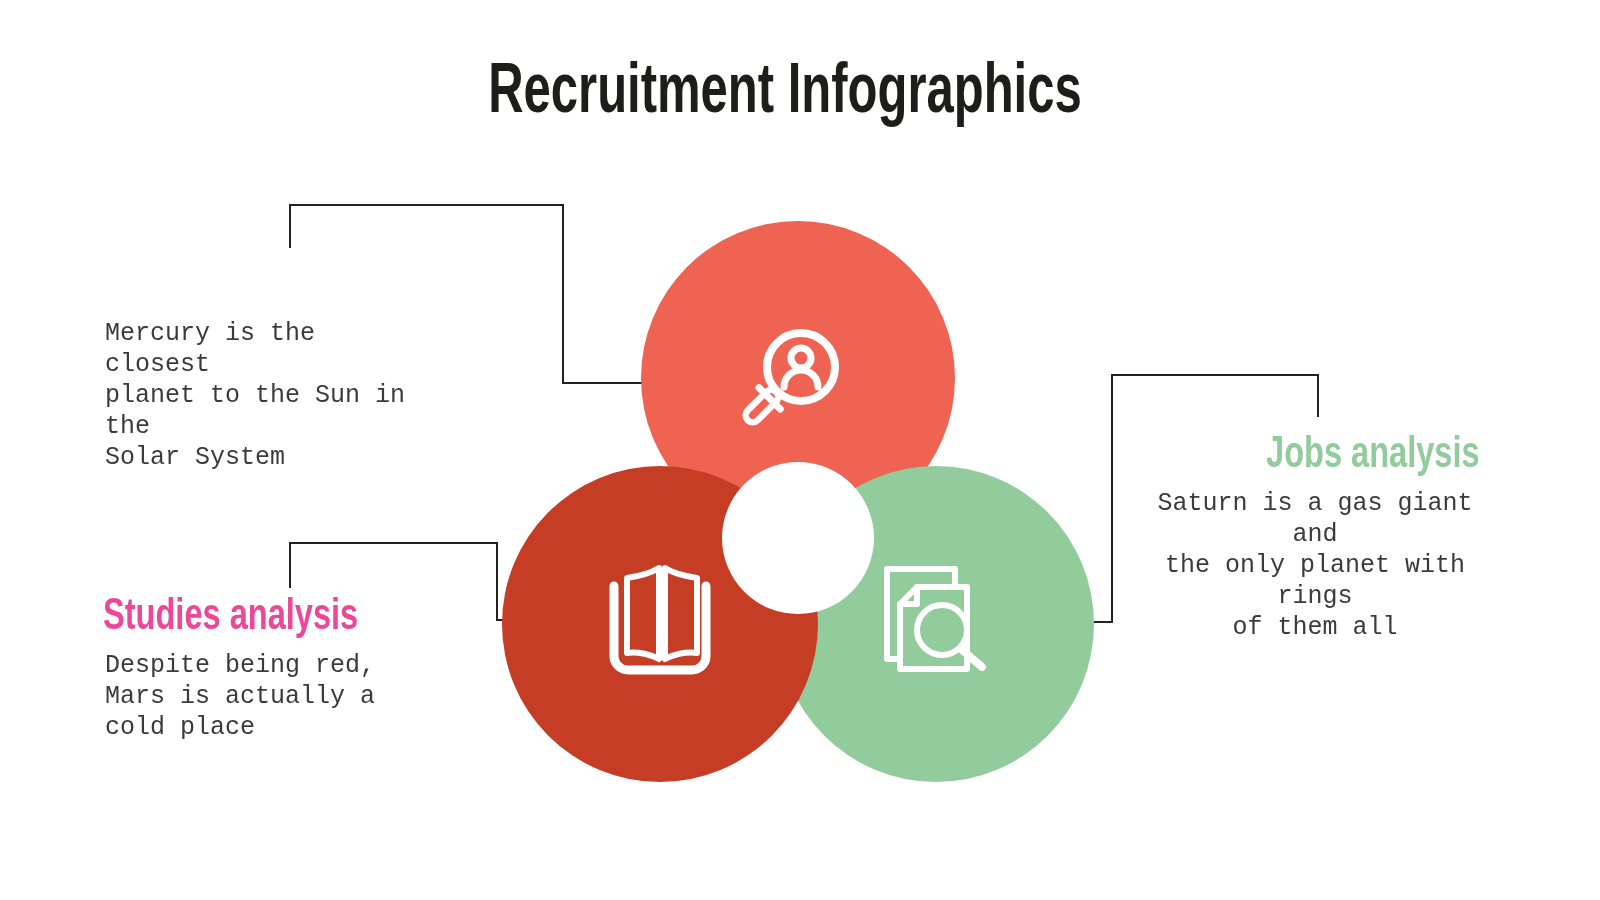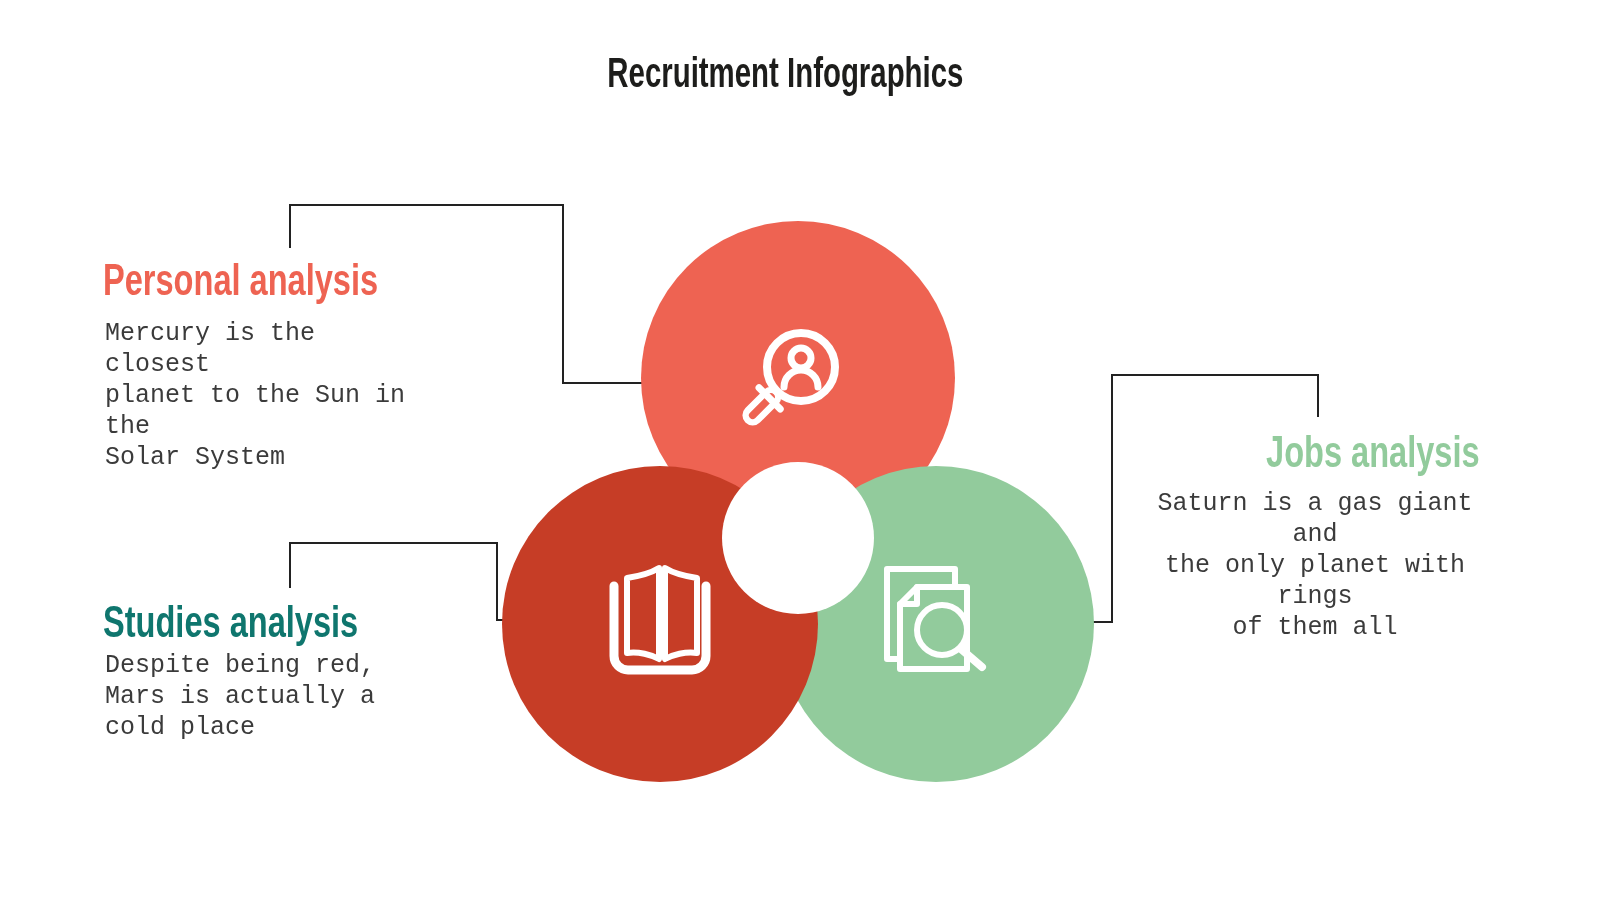--- a/index.html
+++ b/index.html
@@ -14,21 +14,21 @@
     background: #ffffff;
     overflow: hidden;
     font-family: "Liberation Sans", sans-serif;
   }
   .title {
     position: absolute;
     top: 50px;
     left: 0;
     width: 1570px;
     text-align: center;
-    font-size: 42px;
+    font-size: 70px;
     font-weight: 700;
     color: #1d1d1b;
     line-height: 1.1;
     white-space: nowrap;
   }
   .cond {
     display: inline-block;
     transform: scaleX(0.70);
     transform-origin: center;
   }
@@ -36,21 +36,21 @@
   .cond-right { display:inline-block; transform: scaleX(0.74); transform-origin: right; }
 
   .heading {
     position: absolute;
     font-size: 44px;
     font-weight: 700;
     line-height: 1;
     white-space: nowrap;
   }
   .heading.personal { left: 103px; top: 258px; color: #ee6352; }
-  .heading.studies  { left: 103px; top: 592px; color: #0f766e; margin-top: 8px; }
+  .heading.studies  { left: 103px; top: 592px; color: #ec4899; }
   .heading.jobs     { right: 120px; top: 430px; color: #92cb9c; text-align: right; }
 
   .body-text {
     position: absolute;
     font-size: 25px;
     line-height: 31px;
     color: #3b3b3b;
     white-space: pre-line;
     font-family: Liberation Mono, monospace;
   }
@@ -104,23 +104,20 @@
 
     <g transform="translate(881,561)" stroke="#ffffff" fill="none" stroke-linecap="round" stroke-linejoin="round">
       <rect x="6" y="8" width="68" height="90" stroke-width="6"></rect>
       <path d="M36 26 H86 V108 H19 V43 Z" stroke-width="6" fill="#92cb9c"></path>
       <path d="M36 26 V43 H19" stroke-width="6"></path>
       <circle cx="61" cy="69" r="25" stroke-width="6" fill="#92cb9c"></circle>
       <line x1="80" y1="88" x2="101" y2="106" stroke-width="8"></line>
     </g>
   </svg>
 
-  <div class="heading personal">
-    <span class="cond-left">Personal analysis</span>
-  </div>
   <div class="body-text personal">Mercury is the closest
 planet to the Sun in the
 Solar System</div>
 
   <div class="heading studies">
     <span class="cond-left">Studies analysis</span>
   </div>
   <div class="body-text studies">Despite being red,
 Mars is actually a
 cold place</div>

